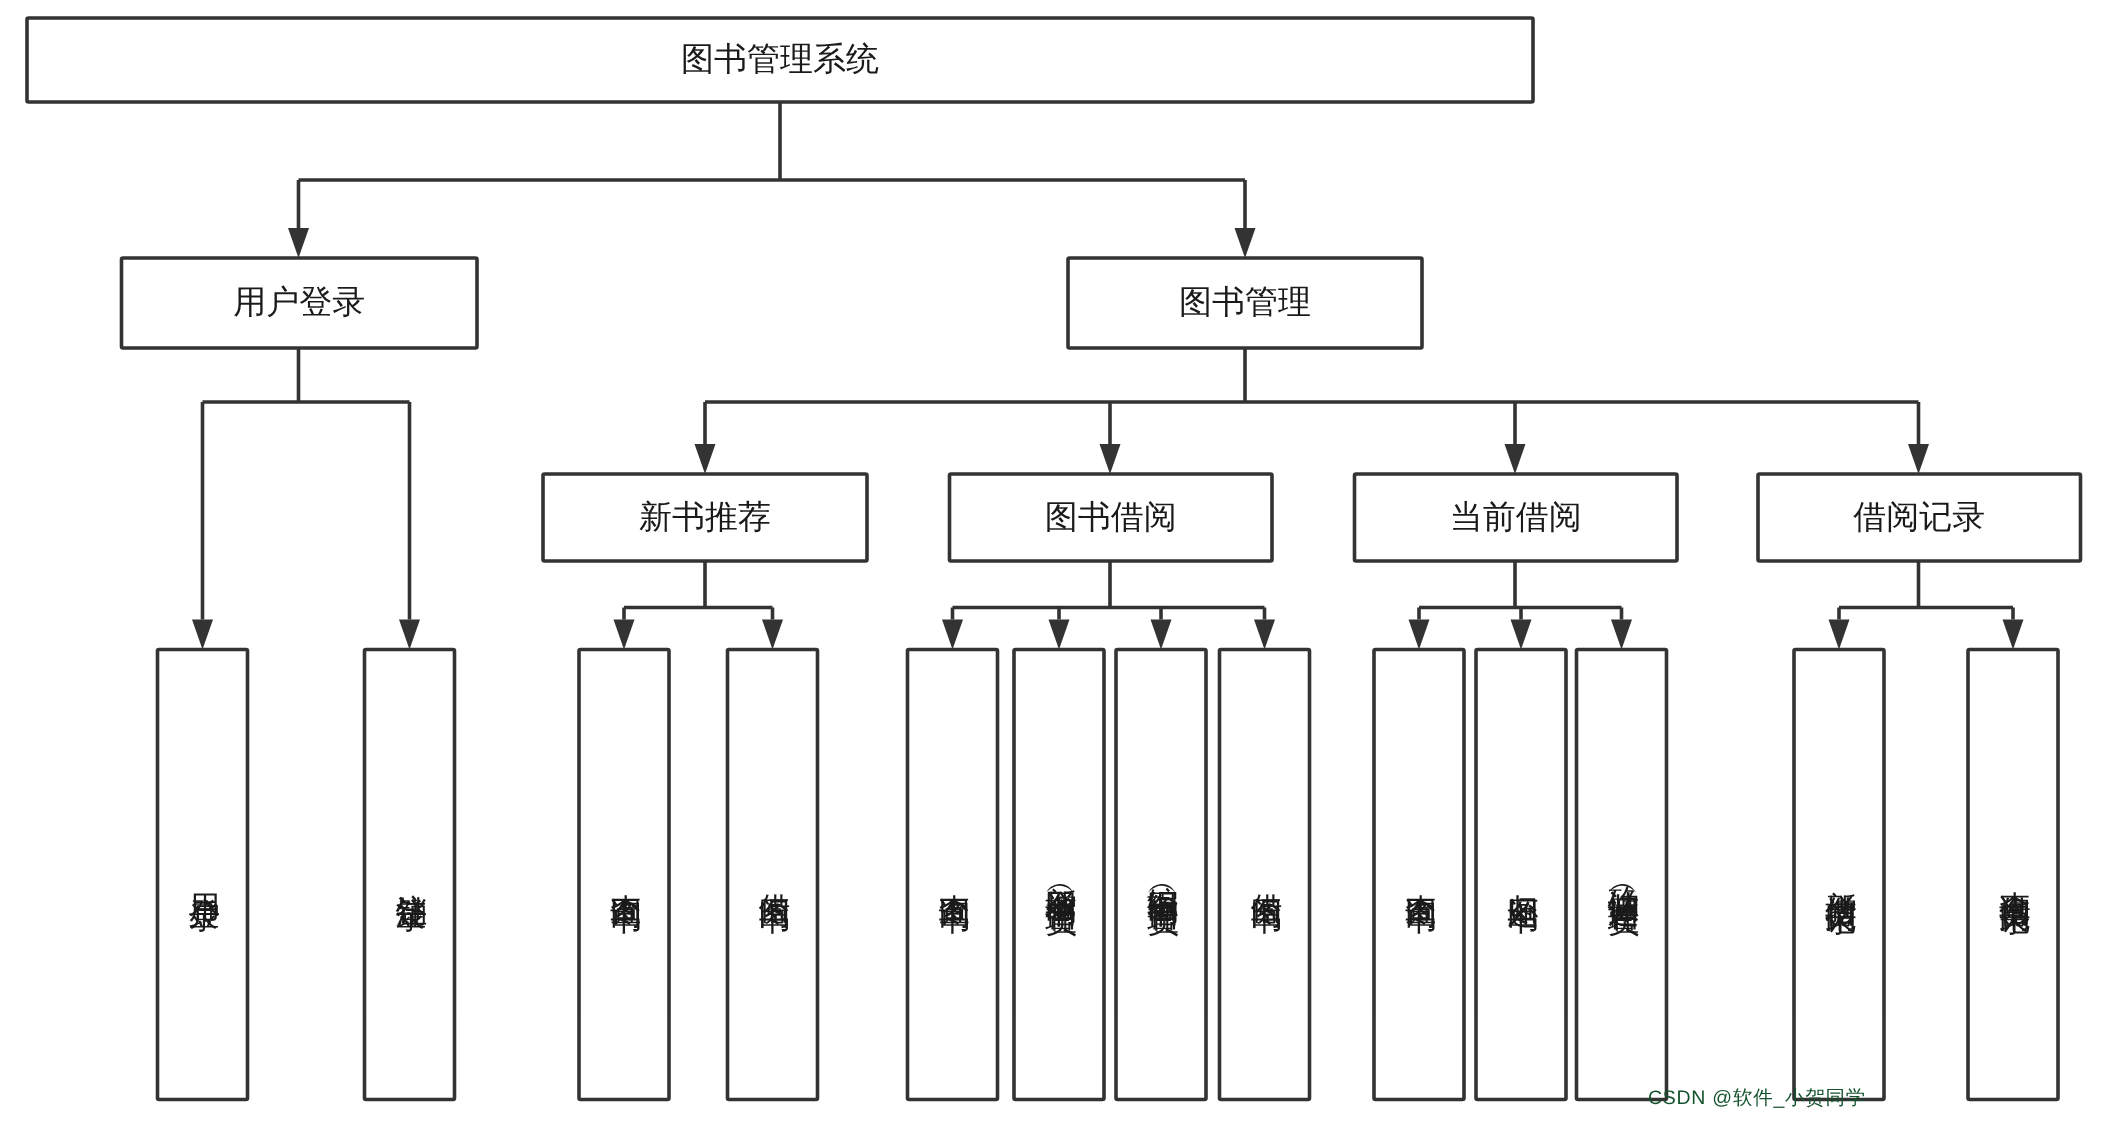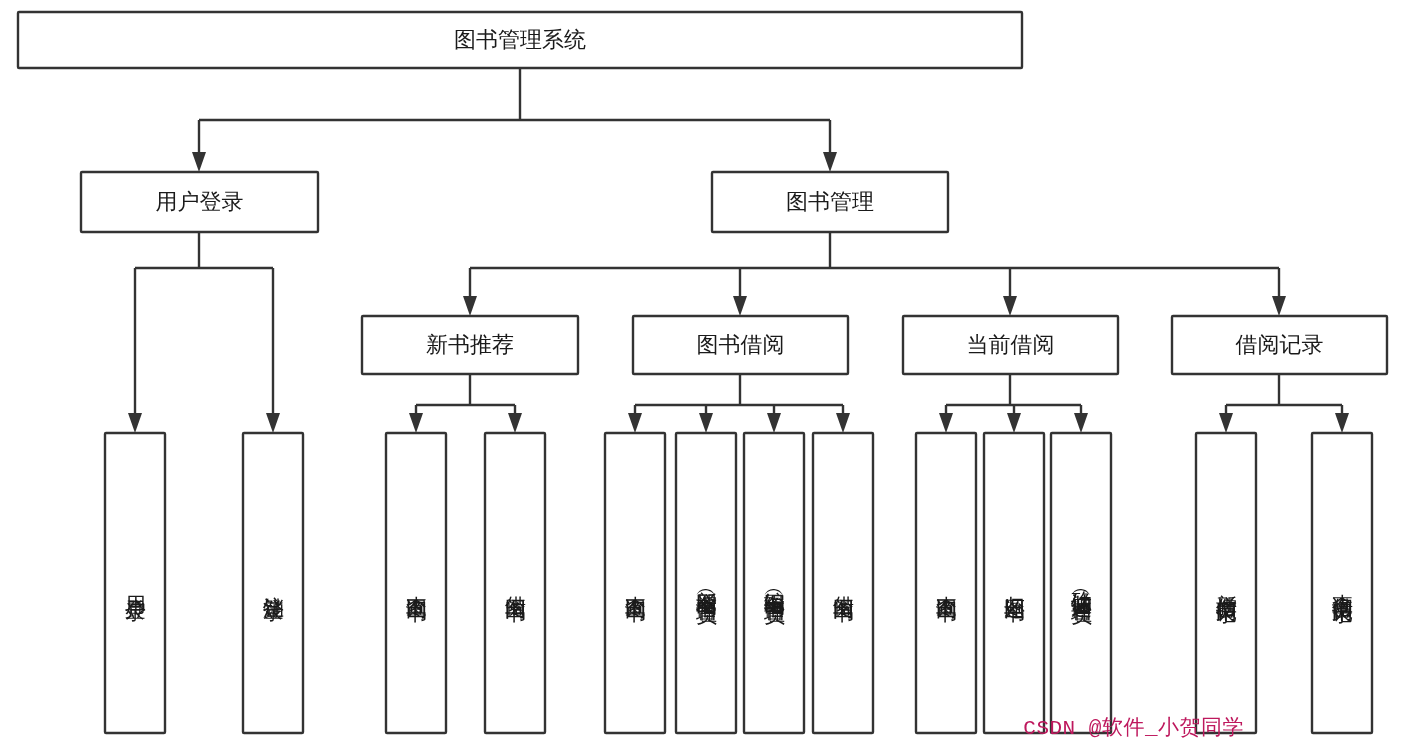--- a/index.html
+++ b/index.html
@@ -60,23 +60,23 @@
     line-height: 1.18;
     letter-spacing: 2px;
     color: #1a1a1a;
     white-space: nowrap;
     pointer-events: none;
   }
   .watermark {
     position: absolute;
     right: 10px;
     bottom: 6px;
-    font-family: Liberation Mono, monospace;
-    font-size: 21px;
-    color: #be185d;
+    font-family: Liberation Sans, sans-serif;
+    font-size: 13px;
+    color: #14532d;
     white-space: nowrap;
     letter-spacing: 0.5px;
   }
 </style>
 </head>
 <body>
 
 <div id="diagram-root">
   <svg id="tree-svg" viewBox="0 0 1405 747" xmlns="http://www.w3.org/2000/svg">
     <g id="connector-layer">

